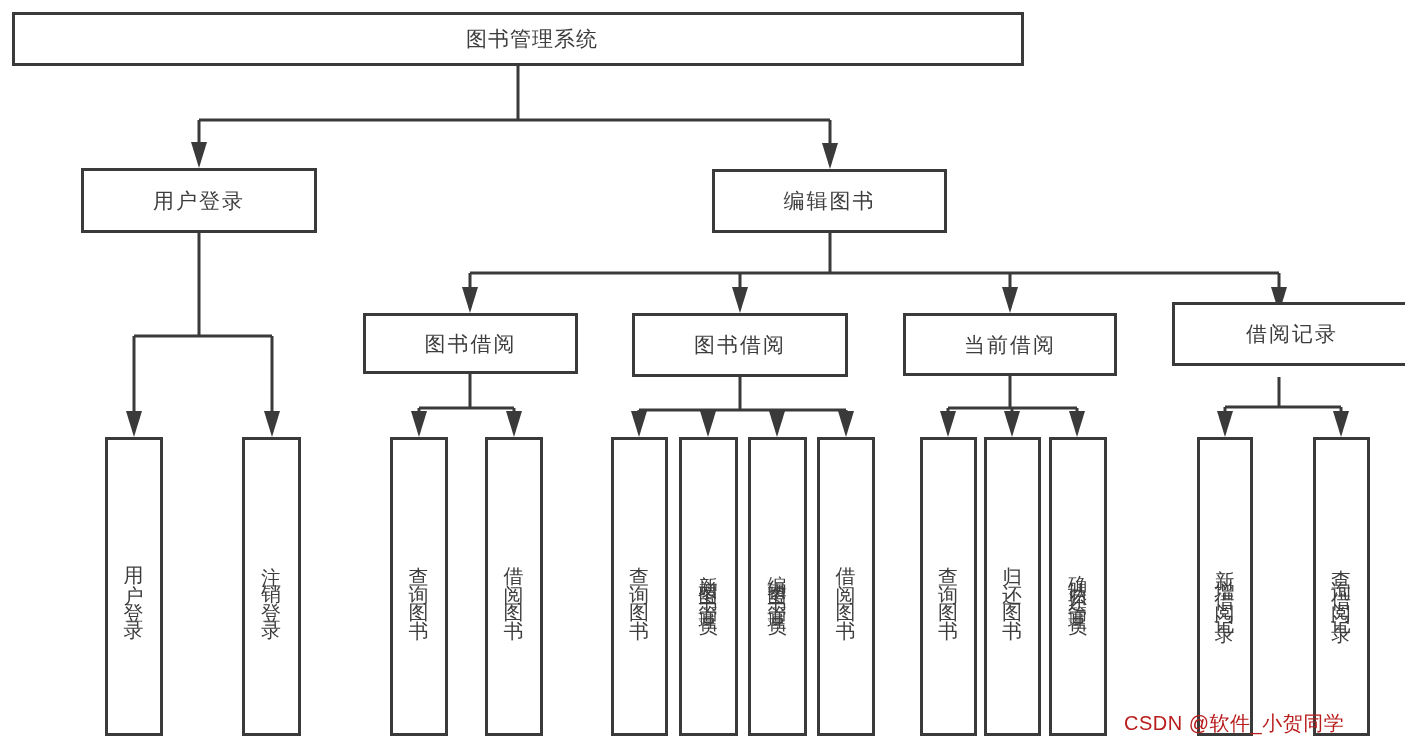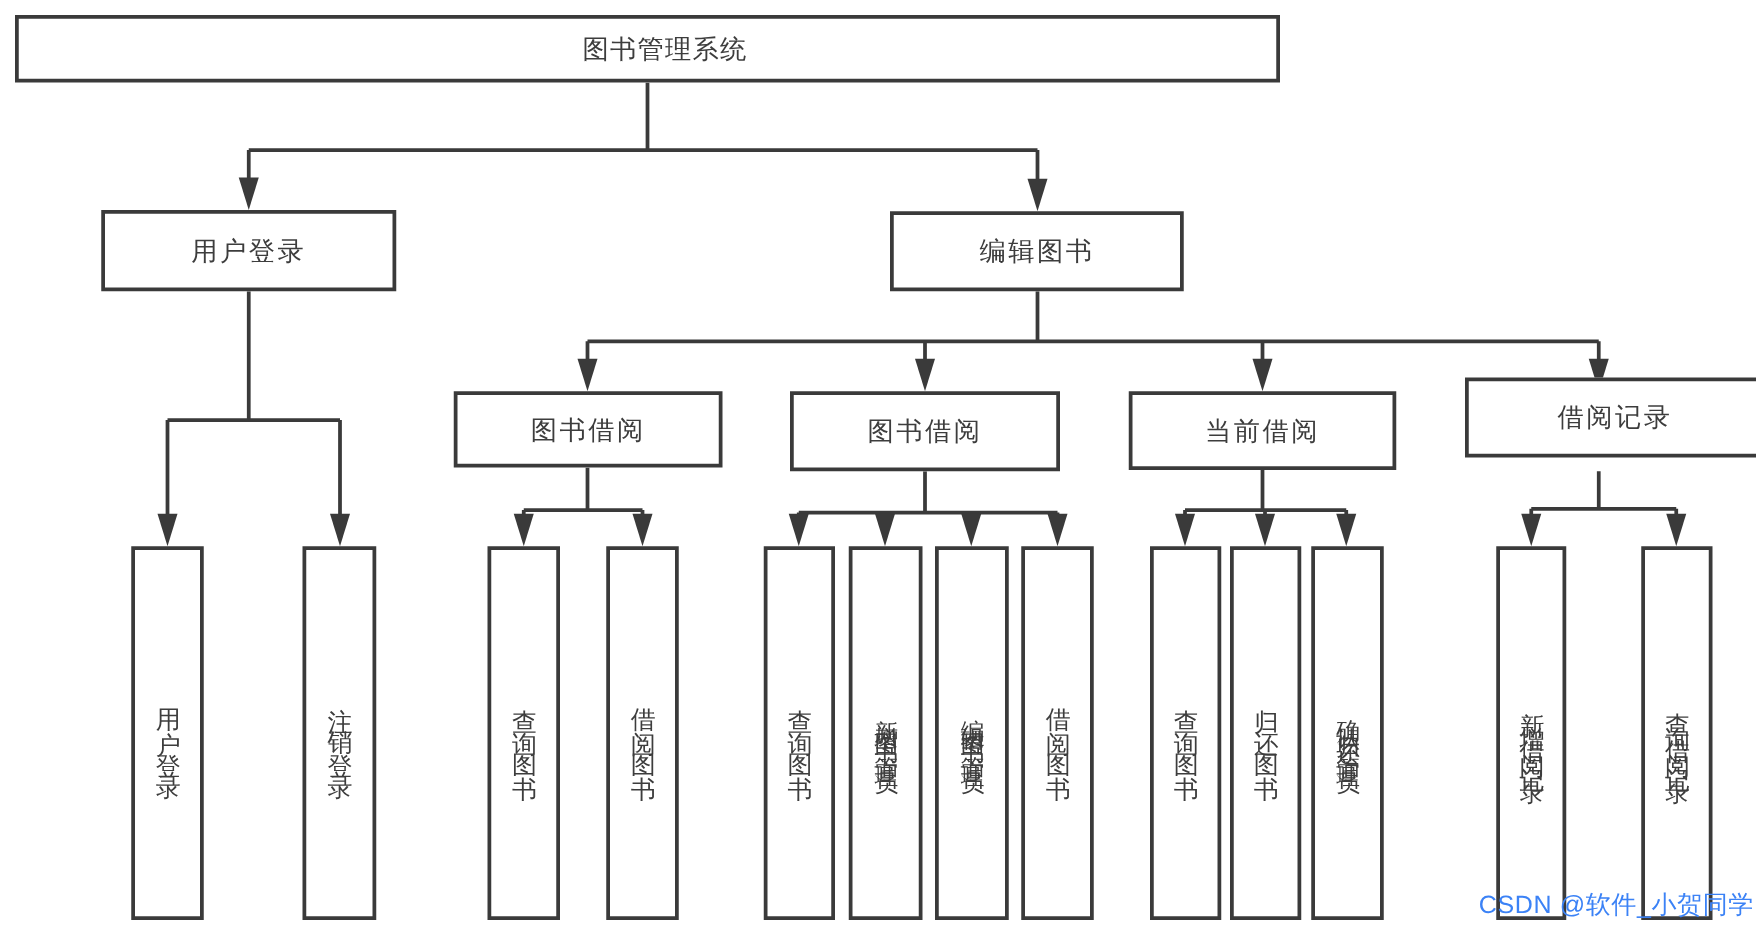--- a/index.html
+++ b/index.html
@@ -29,23 +29,23 @@
     writing-mode:vertical-rl;
     display:block;
     line-height:1;
     white-space:nowrap;
   }
   .ls-short span{letter-spacing:18px;}
   .ls-med span{letter-spacing:11px;}
   .ls-long span{letter-spacing:6px;font-size:19px;}
   #watermark{
     position:absolute;
-    left:1183px;top:710px;
+    left:1124px;top:710px;
     font-size:20px;
-    color:#3b82f6;
+    color:#b91c1c;
     letter-spacing:0.5px;
     white-space:nowrap;
   }
 </style>
 </head>
 <body>
 
 <div id="stage">
 
   <svg id="connectors" viewBox="0 0 1405 747" xmlns="http://www.w3.org/2000/svg">

